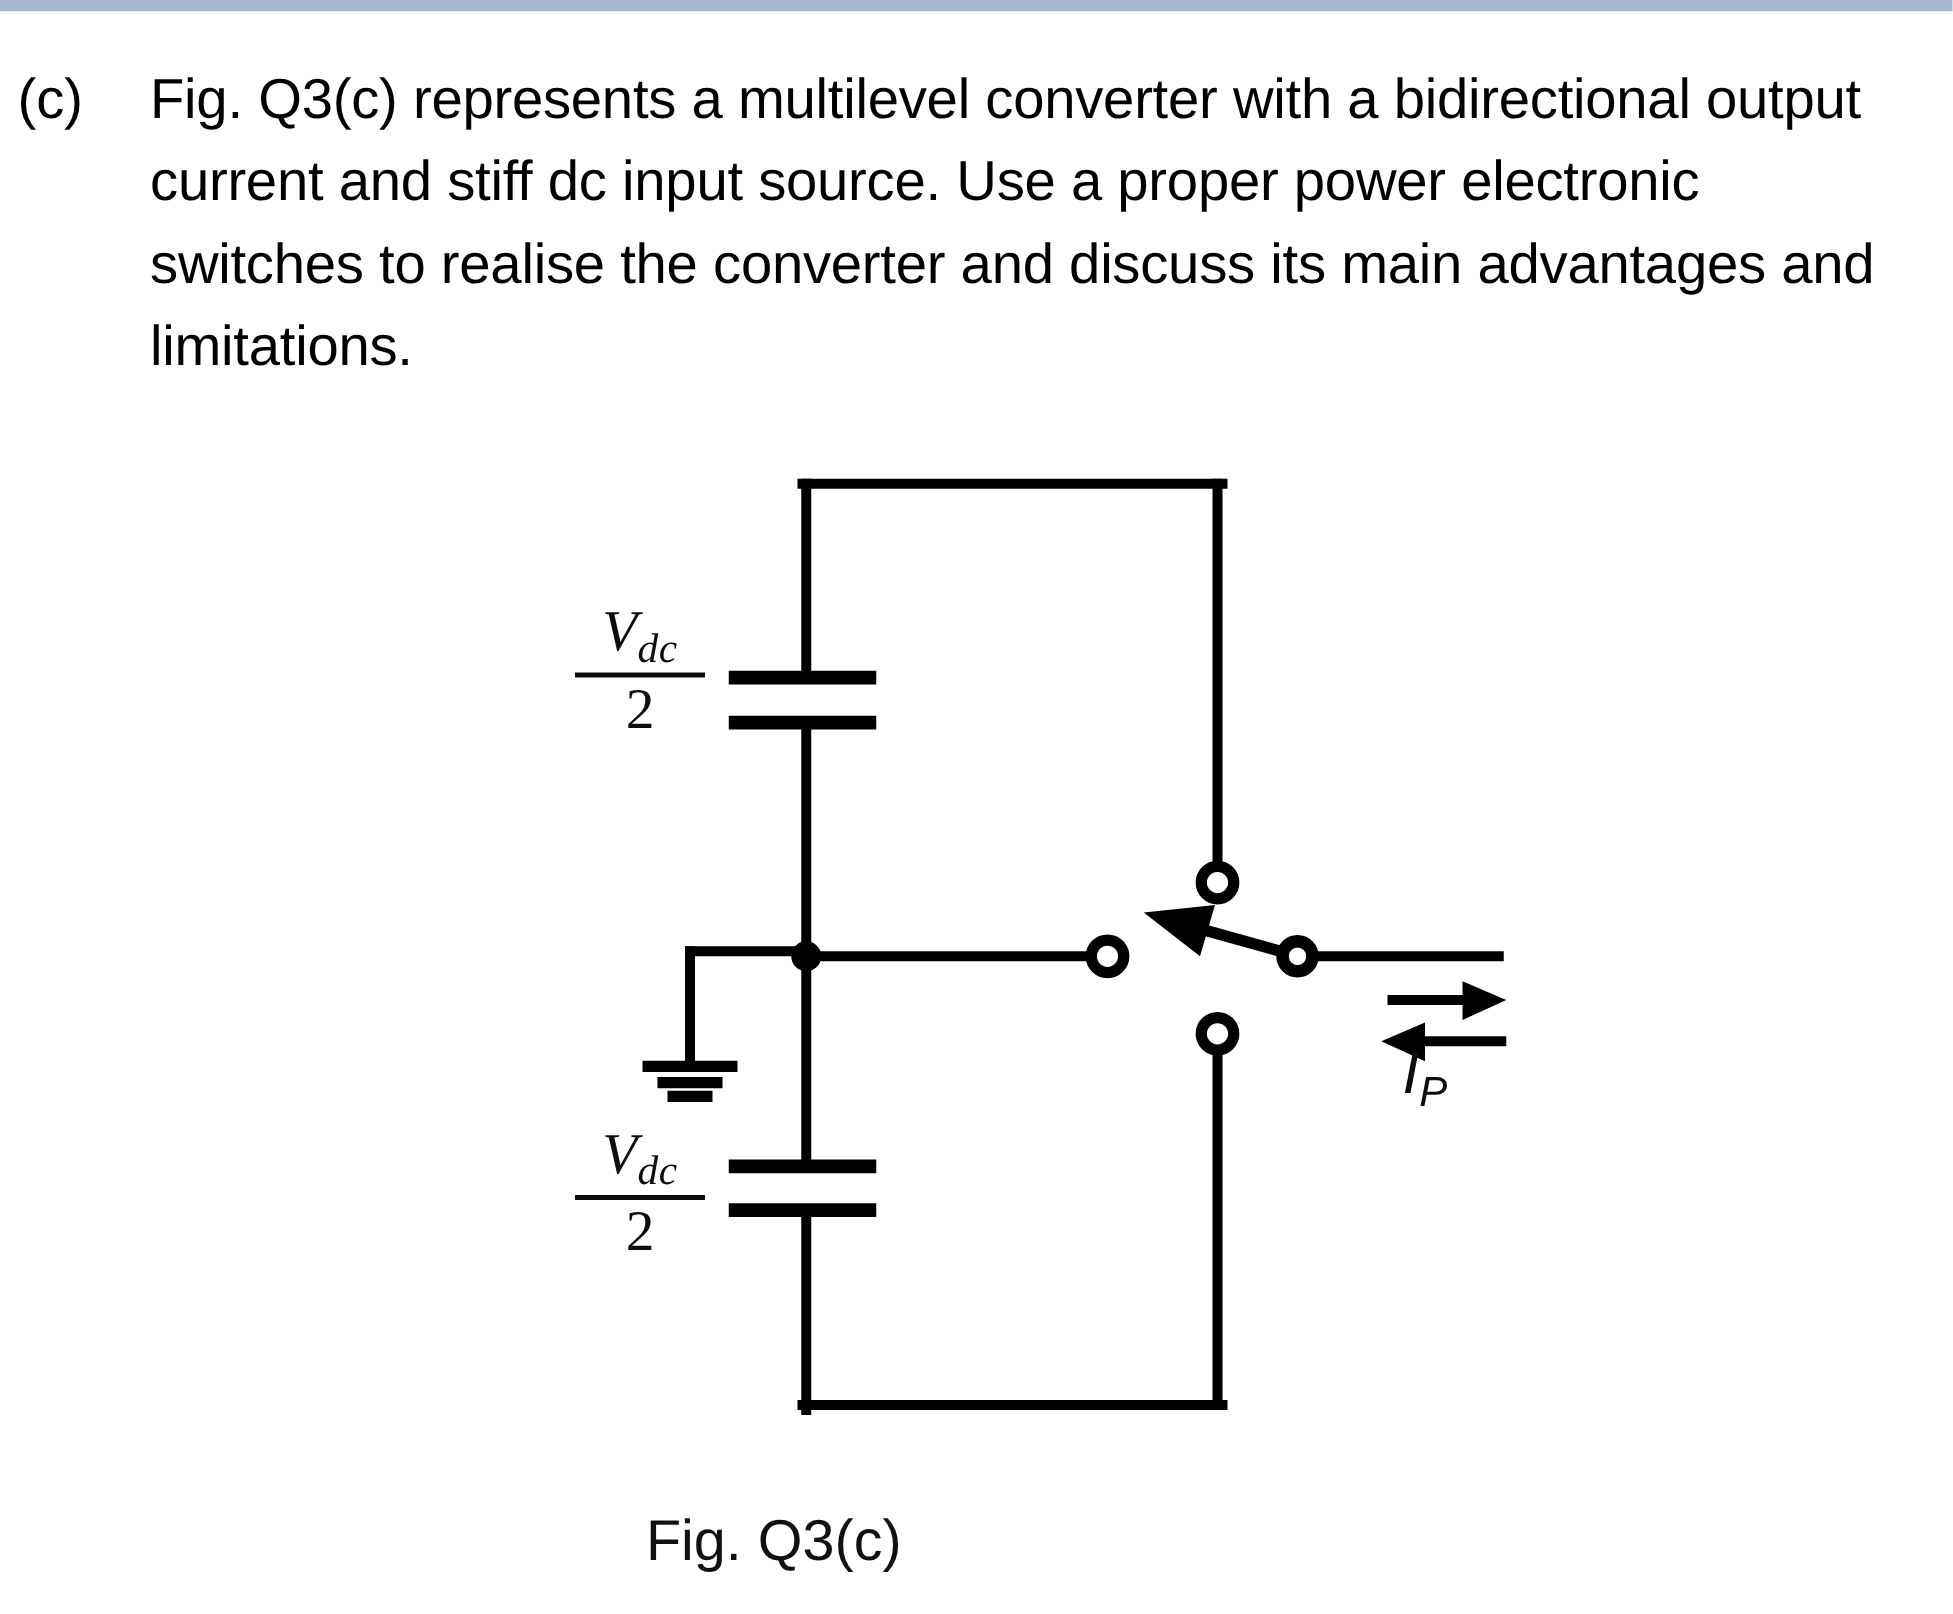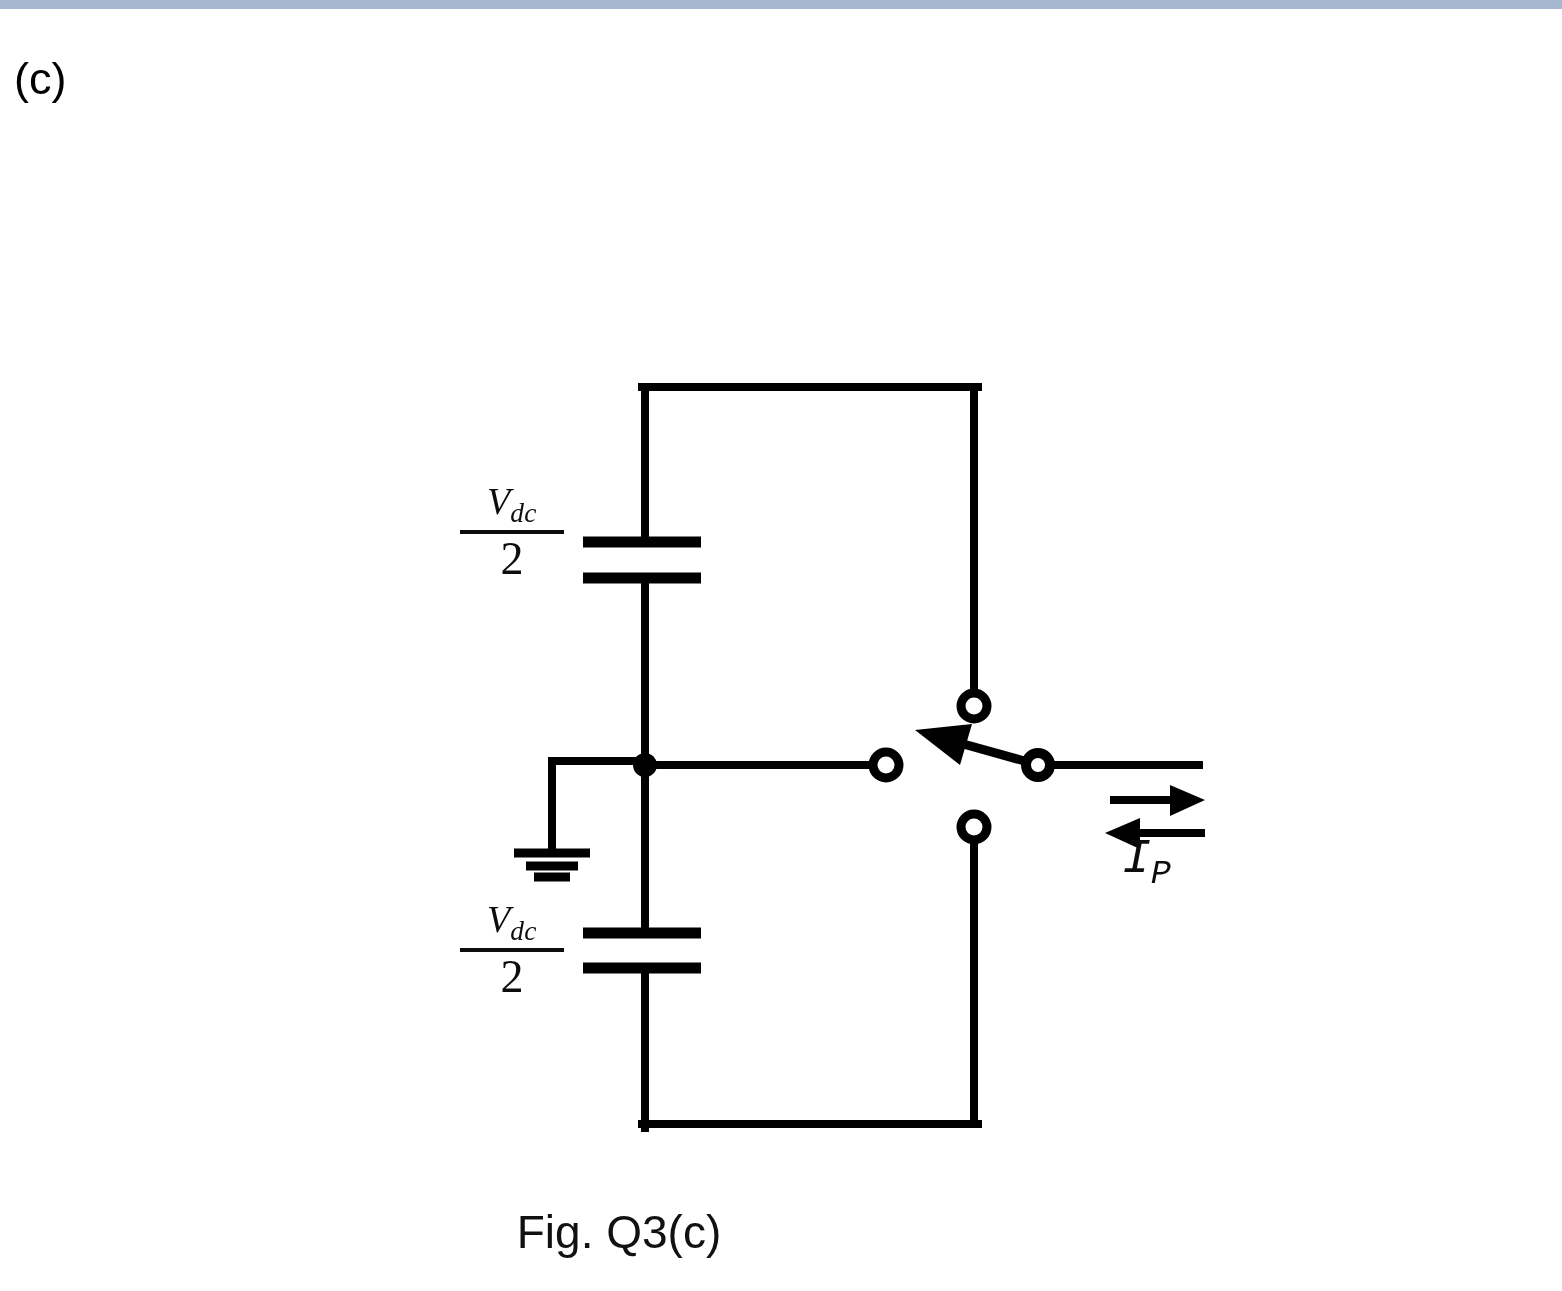--- a/index.html
+++ b/index.html
@@ -72,21 +72,21 @@
   
   .frac {
     position: absolute;
     font-family: "Liberation Serif", "DejaVu Serif", serif;
     font-style: italic;
     text-align: center;
     line-height: 1;
     color: #0d0d0d;
   }
   .frac .num {
-    font-size: 38px;
+    font-size: 46px;
     display: block;
     padding: 0 4px 2px 4px;
     white-space: nowrap;
     font-style: italic;
   }
   .frac .num .sub {
     font-size: 0.72em;
     vertical-align: -0.28em;
     letter-spacing: 0.5px;
   }
@@ -103,21 +103,21 @@
     font-family: "Liberation Serif", "DejaVu Serif", serif;
   }
 
   #label-vdc-top { left: 460px; top: 142px; width: 104px; }
   #label-vdc-bottom { left: 460px; top: 560px; width: 104px; }
 
   #label-ip {
     position: absolute;
     left: 1122px;
     top: 495px;
-    font-family: Liberation Mono, monospace;
+    font-family: Liberation Sans, sans-serif;
     font-style: italic;
     font-size: 48px;
     line-height: 1;
     color: #0d0d0d;
     white-space: nowrap;
   }
   #label-ip .sub {
     font-size: 0.70em;
     vertical-align: -0.32em;
   }
@@ -135,20 +135,21 @@
   }
 </style>
 </head>
 <body>
 
 <div id="top-rule"></div>
 
 <div id="question-block">
   <div id="question-row">
     <div id="question-marker">(c)</div>
+    <div id="question-text">Fig. Q3(c) represents a multilevel converter with a bidirectional output current and stiff dc input source. Use a proper power electronic switches to realise the converter and discuss its main advantages and limitations.</div>
   </div>
 </div>
 
 <div id="figure-area">
 
   <svg id="circuit-svg" width="1562" height="830" viewBox="0 0 1562 830">
 
     <line x1="642" y1="47" x2="978" y2="47" stroke="#000" stroke-width="8" stroke-linecap="square"></line>
 
     <line x1="974" y1="47" x2="974" y2="358" stroke="#000" stroke-width="8" stroke-linecap="square"></line>

